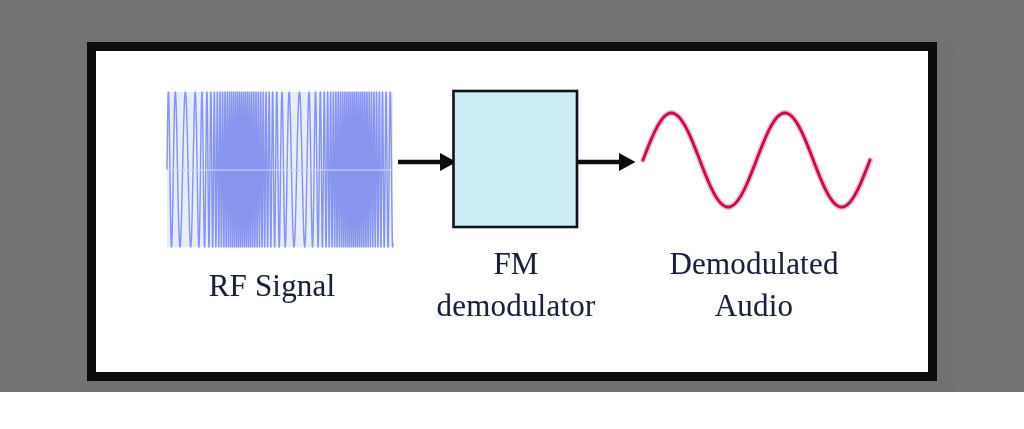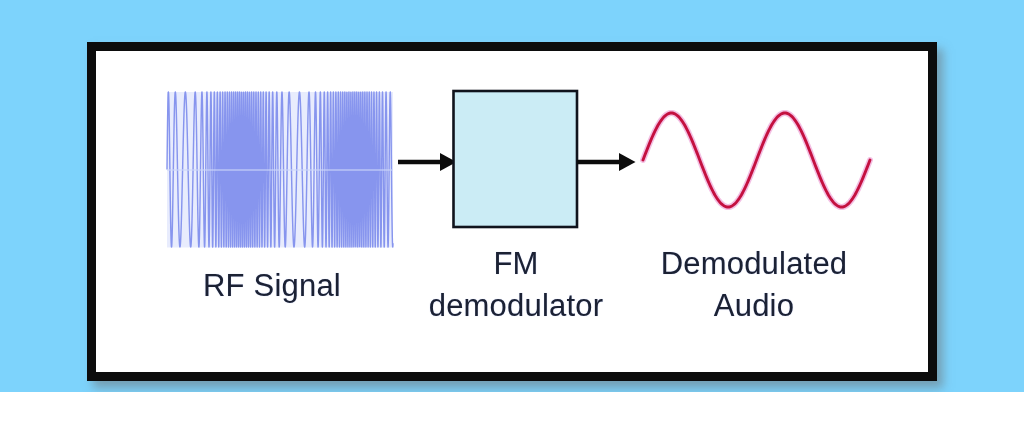--- a/index.html
+++ b/index.html
@@ -1,21 +1,21 @@
 <!DOCTYPE html>
 <html><head>
 <meta charset="utf-8">
 <style>
   html,body{margin:0;padding:0;background:#ffffff;}
   #stage{
     position:relative;
     width:1024px;height:392px;
-    background:#7dd3fc;
+    background:#737373;
     overflow:hidden;
-    font-family:Liberation Sans, sans-serif;
+    font-family:Liberation Serif, serif;
   }
   #frame{
     position:absolute;
     left:87px;top:42px;width:850px;height:339px;
     box-sizing:border-box;
     border:9px solid #0c0c0c;
     background:#ffffff;
     box-shadow:6px 7px 9px rgba(110,110,110,0.5);
     z-index:0;
   }

